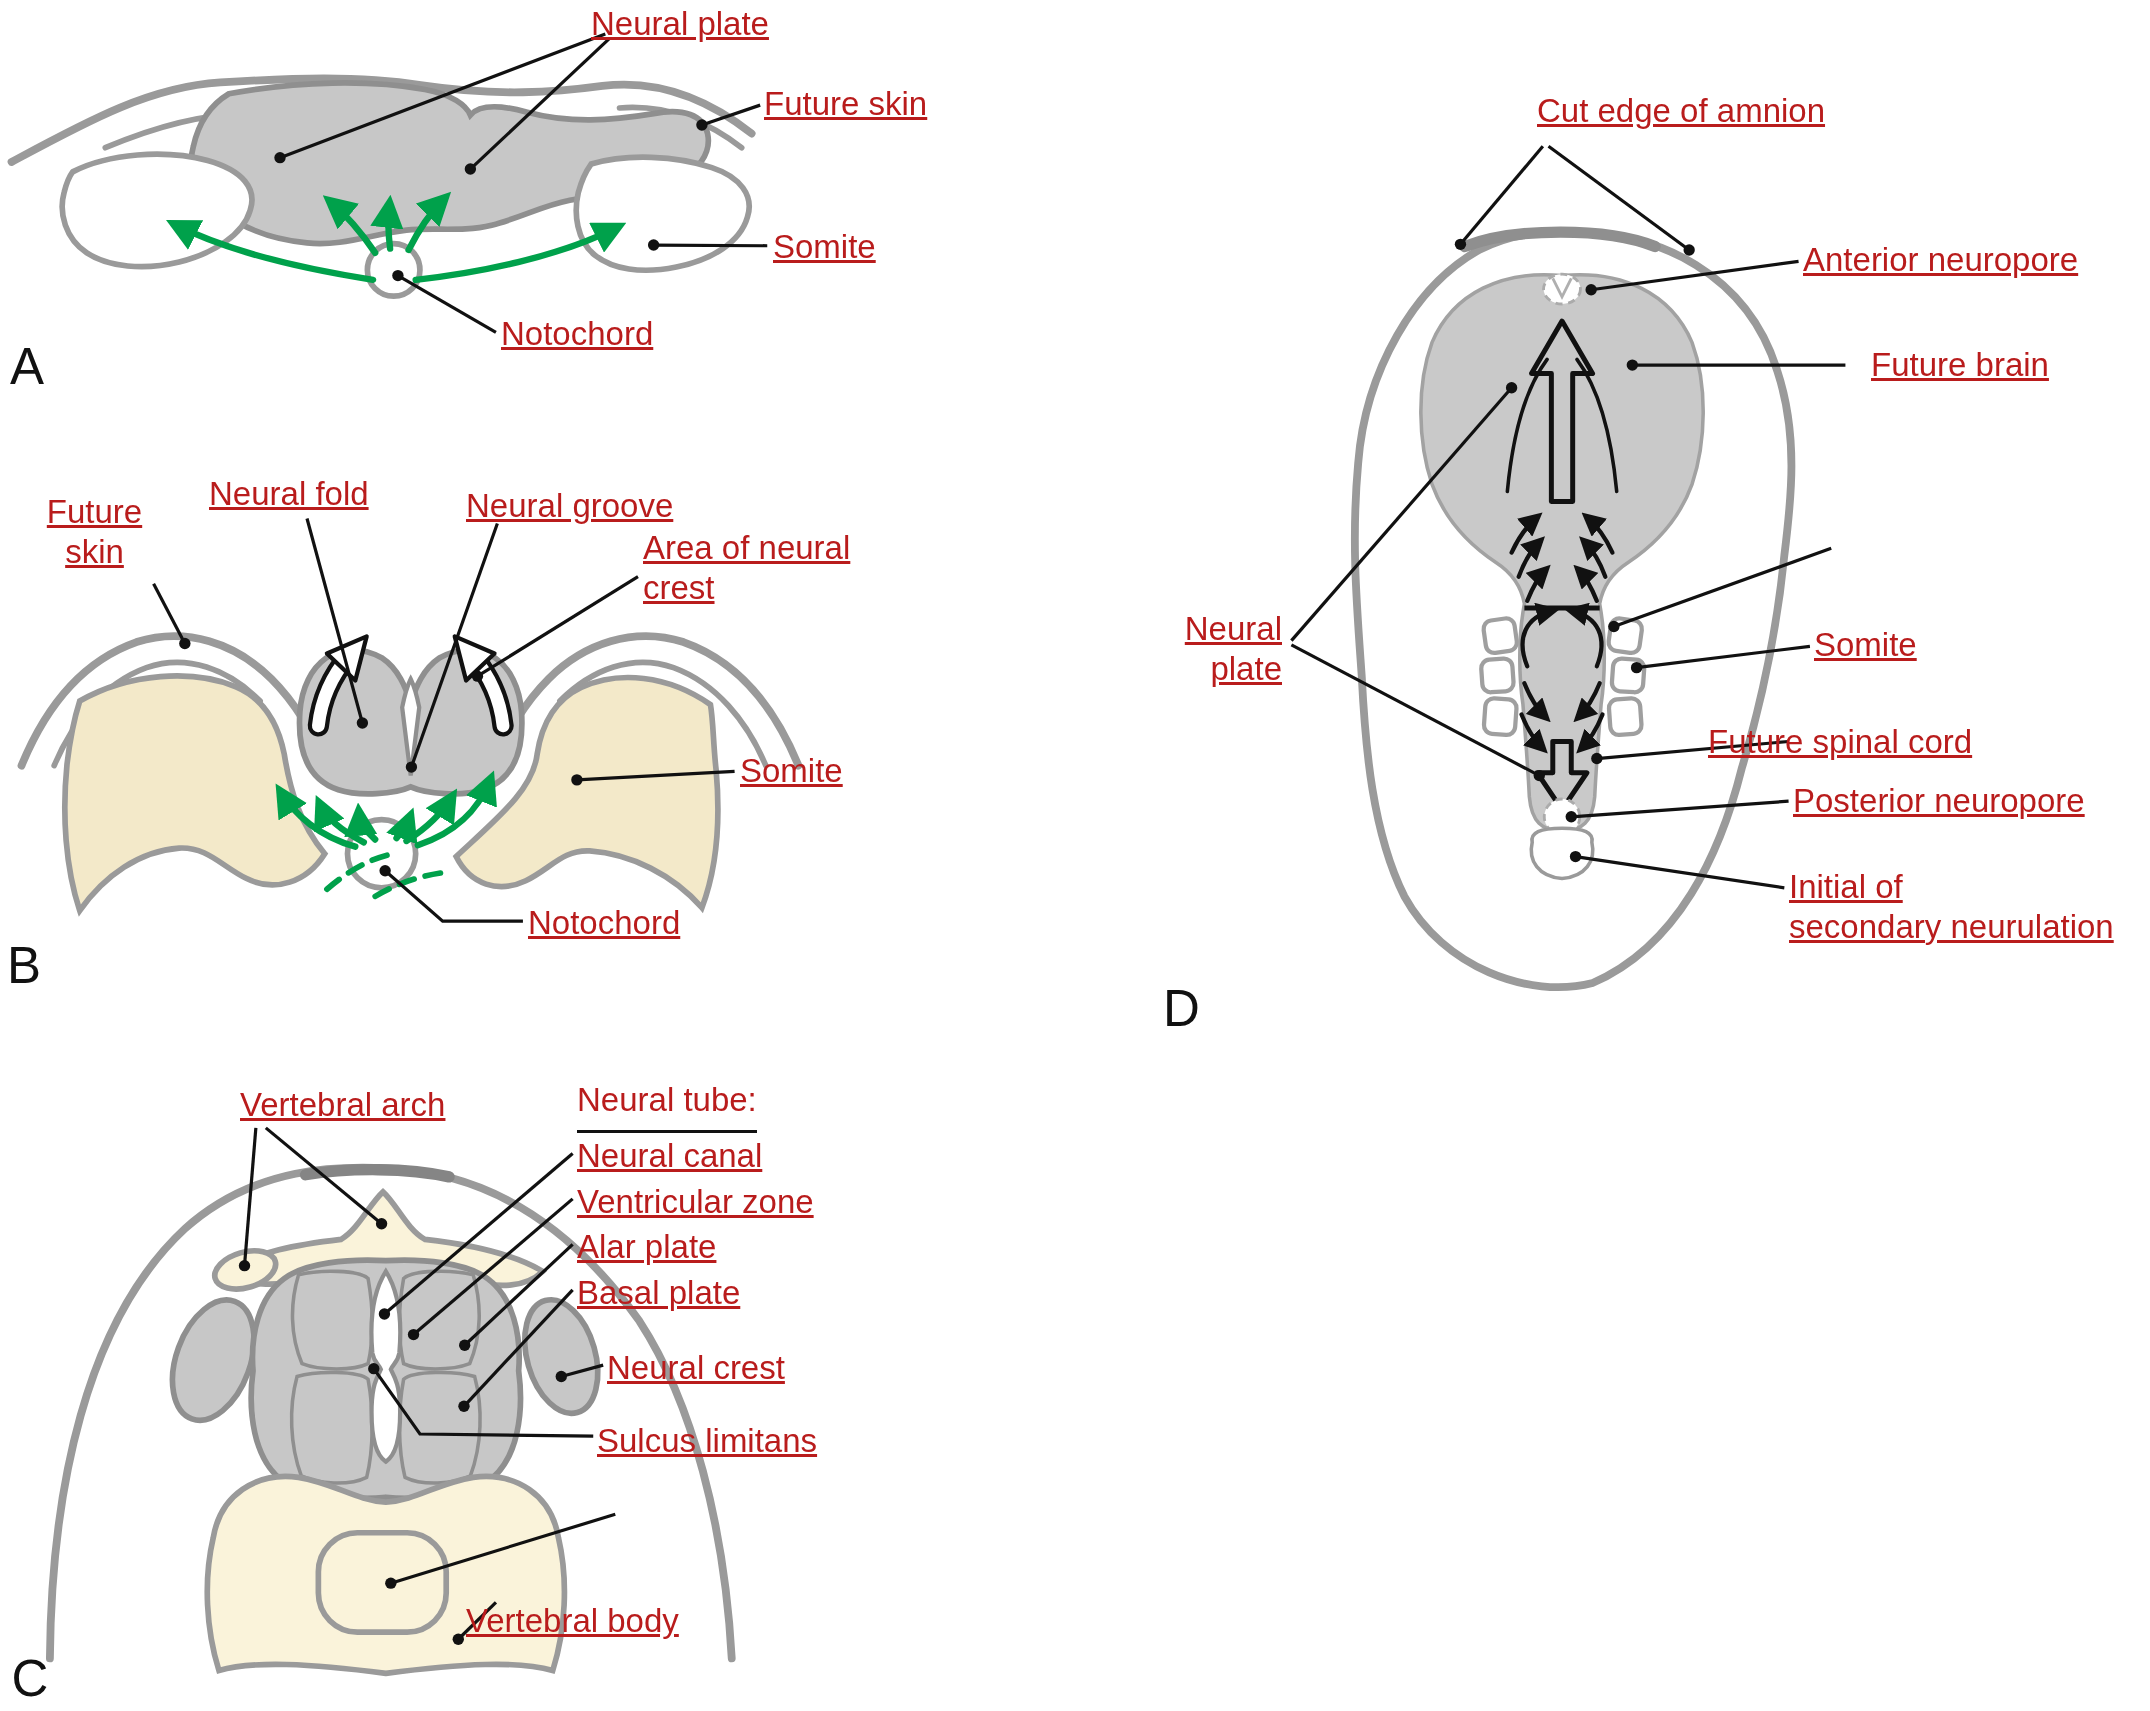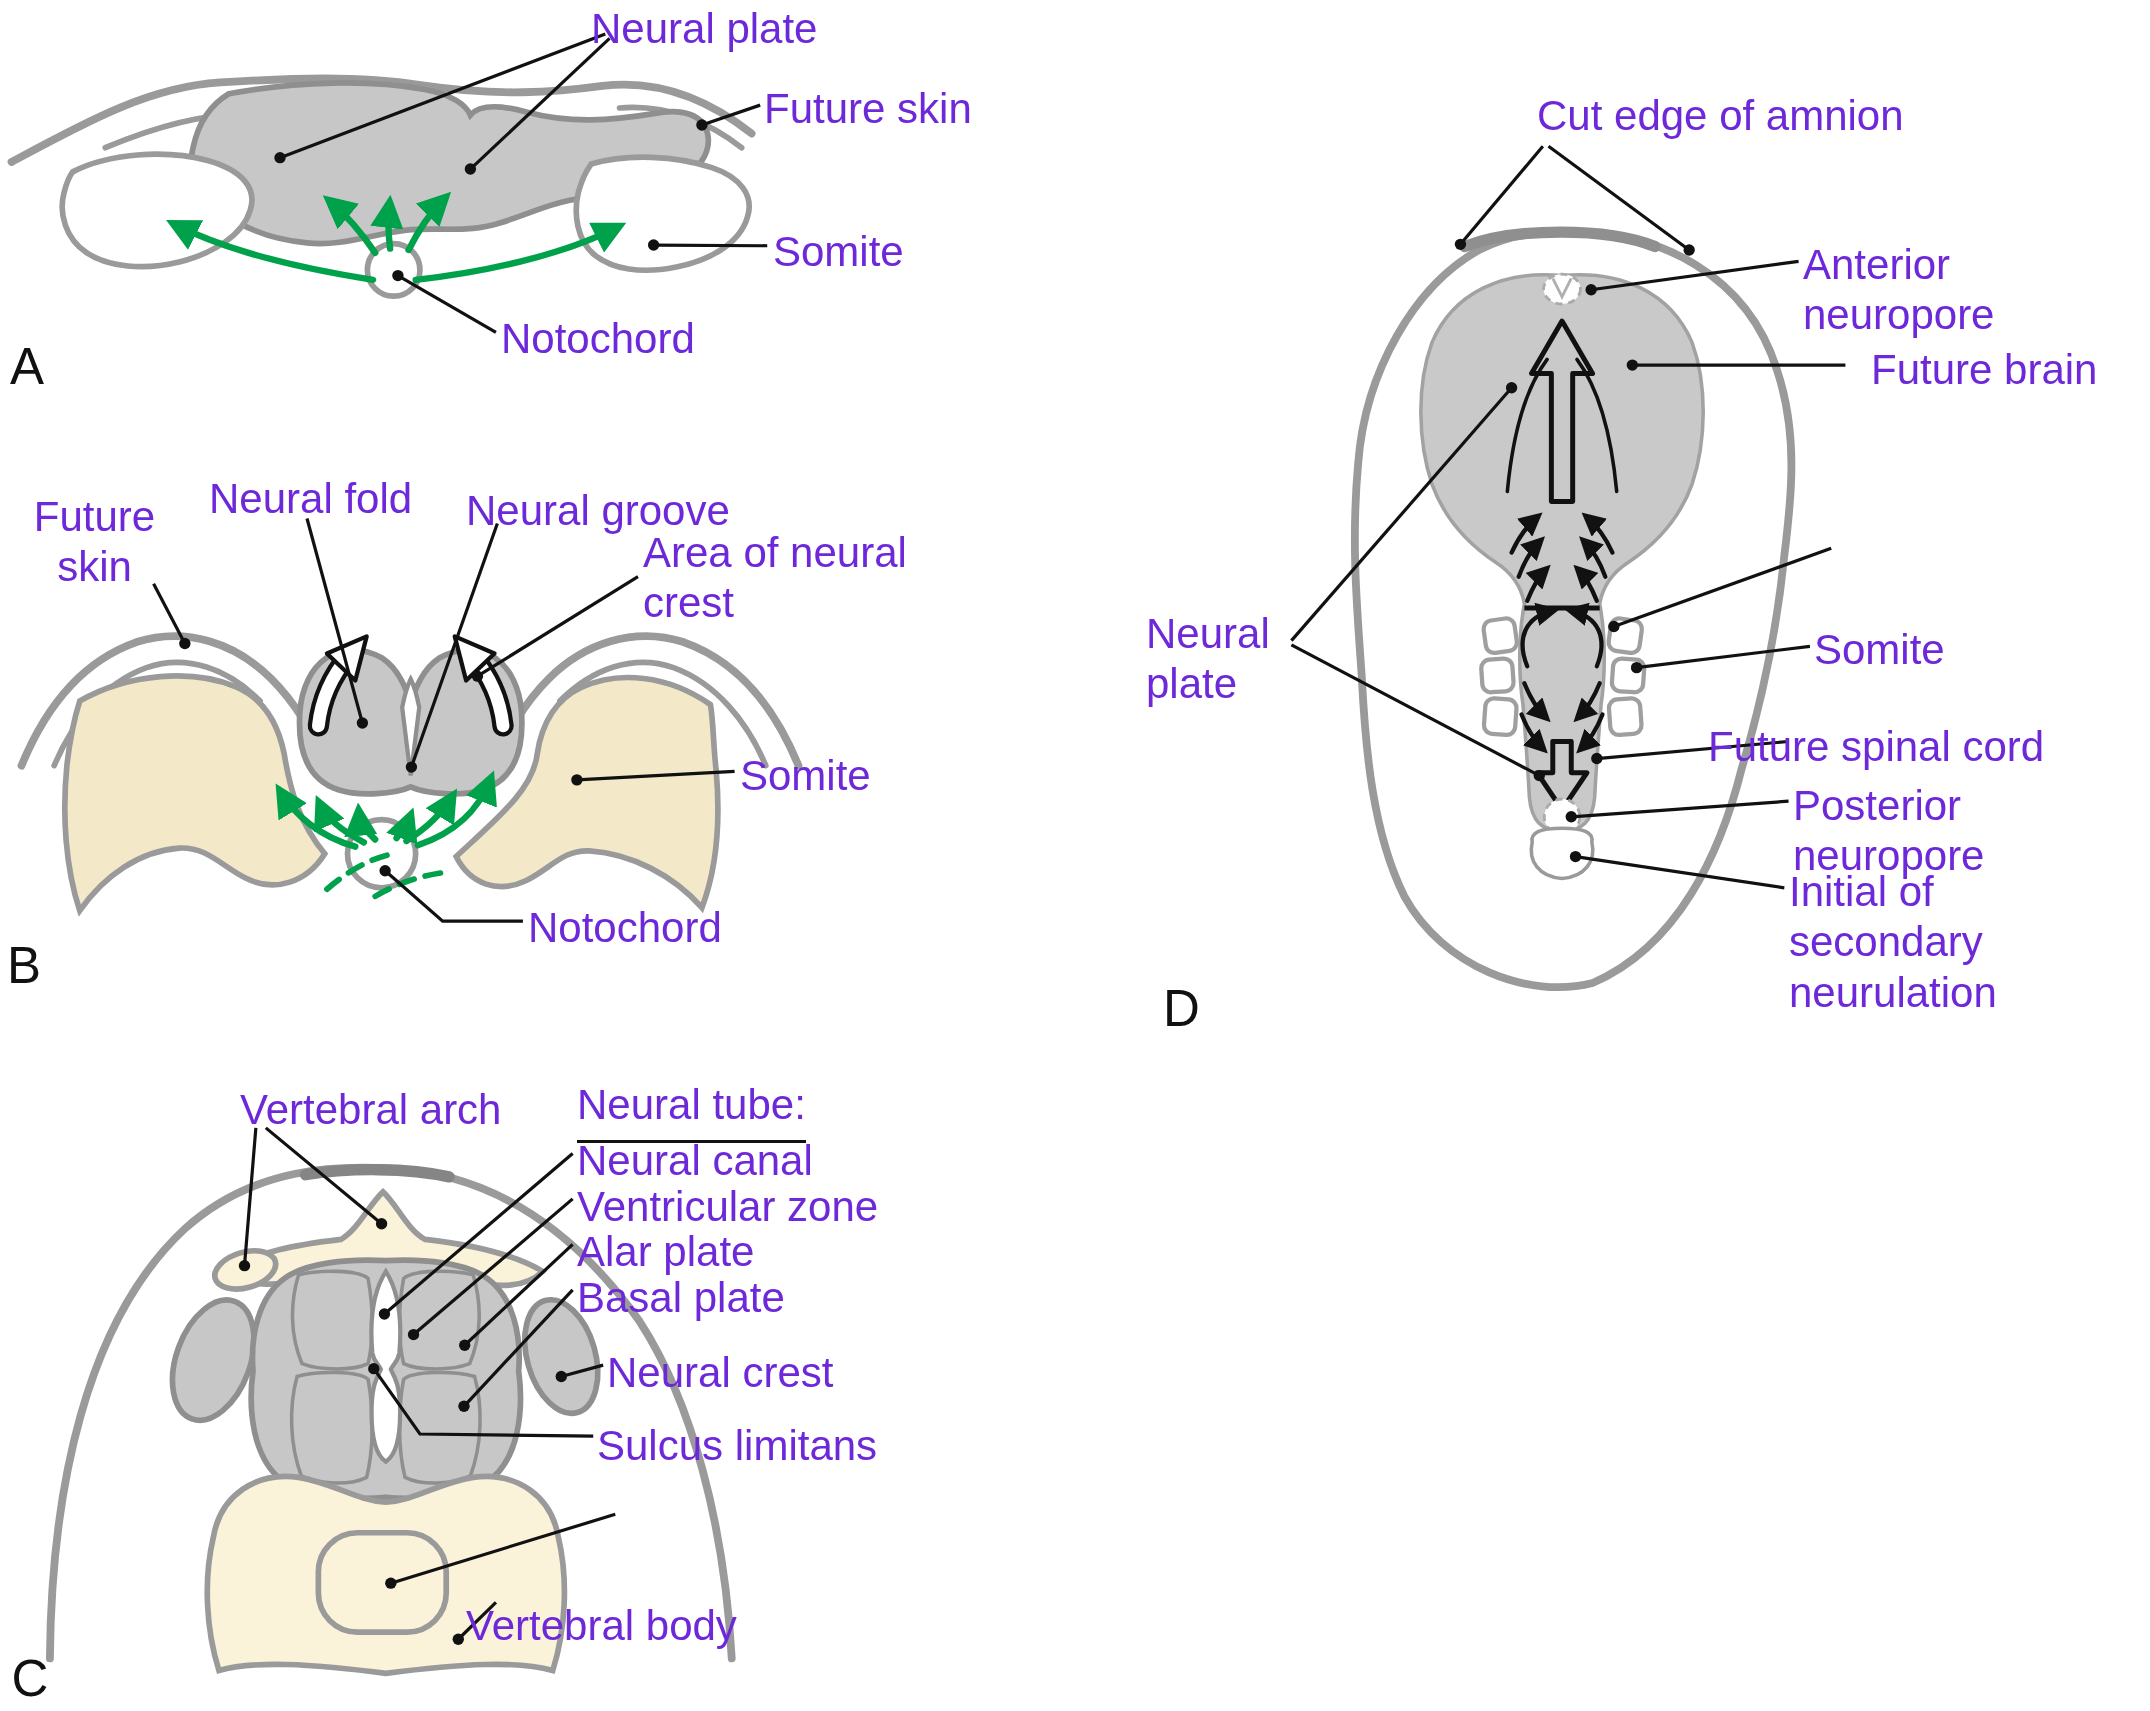--- a/index.html
+++ b/index.html
@@ -1,22 +1,22 @@
 <!DOCTYPE html>
 <html style="font-size:11.4px"><head>
 <meta charset="utf-8">
 <style>
   html,body{margin:0;padding:0;background:#ffffff;}
   .stage{position:relative;width:2151px;height:1711px;background:#fff;overflow:hidden;
          font-family:"Liberation Sans", sans-serif;}
   .art{position:absolute;left:0;top:0;}
-  .lbl{position:absolute;font-size:42px;line-height:1.2;color:#6d28d9;white-space:pre-line;}
+  .lbl{position:absolute;font-size:33px;line-height:1.2;color:#b91c1c;white-space:pre-line;text-decoration:underline;}
   .letter{position:absolute;font-size:51px;color:#111;}
   .ctr{text-align:center;}
-  .ra{}
+  .ra{text-align:right;}
   .hd{border-bottom:3.6px solid #111;padding-bottom:10px;display:inline-block;}
   
   .skin{fill:none;stroke:#9A9A9A;stroke-width:11;stroke-linecap:round;}
   .skin2{fill:none;stroke:#9A9A9A;stroke-width:8;stroke-linecap:round;}
   .plate{fill:#C7C7C7;stroke:#8F8F8F;stroke-width:8;}
   .blob{fill:#FFFFFF;stroke:#9A9A9A;stroke-width:8;}
   .cream{fill:#F3E9C9;stroke:#9A9A9A;stroke-width:8;}
   .creamC{fill:#FAF3DA;stroke:#9A9A9A;stroke-width:8;}
   .groove{fill:#FFFFFF;stroke:#8F8F8F;stroke-width:6;}
   .inner{fill:none;stroke:#8F8F8F;stroke-width:5;}

